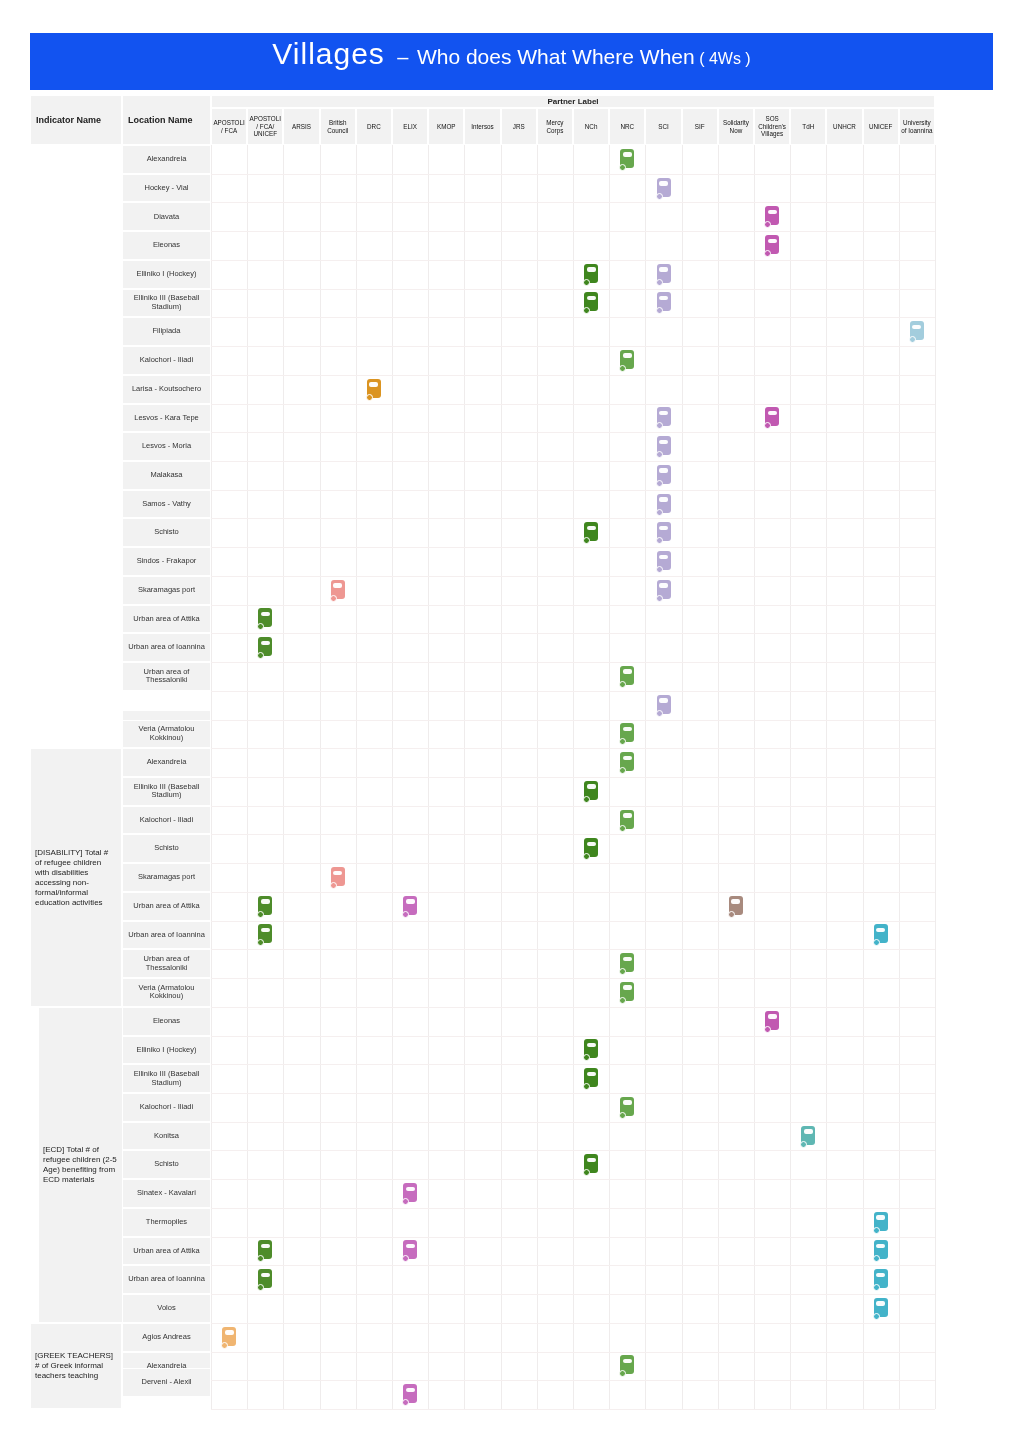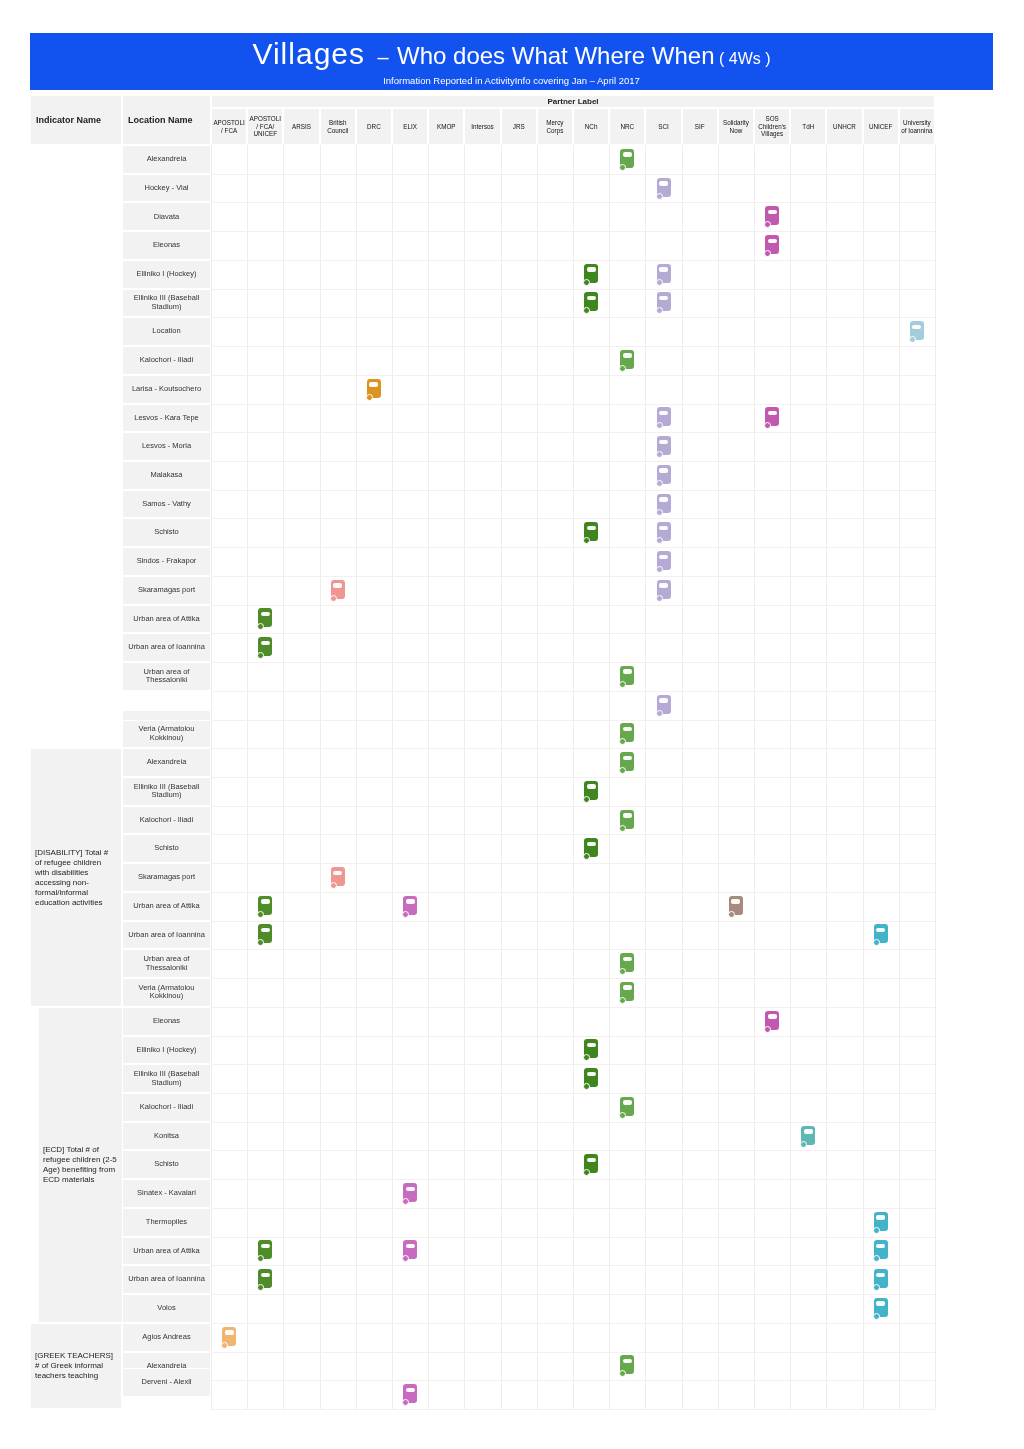--- a/index.html
+++ b/index.html
@@ -2,21 +2,21 @@
 <html><head>
 <meta charset="utf-8">
 <style>
   html,body{margin:0;padding:0;background:#ffffff;}
   body{width:1024px;height:1449px;position:relative;font-family:"Liberation Sans",sans-serif;}
   .page{position:absolute;left:0;top:0;width:1024px;height:1449px;background:#fff;overflow:hidden;}
   .banner{position:absolute;left:30px;top:33px;width:963px;height:57px;background:#1253f0;color:#fff;text-align:center;}
   .title-line{position:absolute;left:0;right:0;top:4px;white-space:nowrap;}
   .t-main{font-size:30px;font-weight:300;letter-spacing:1px;}
   .t-dash{font-size:20px;margin:0 4px 0 8px;}
-  .t-rest{font-size:24px;font-weight:500;}
+  .t-rest{font-size:21px;font-weight:500;}
   .t-ws{font-size:16px;font-weight:500;}
   .subtitle{position:absolute;left:0;right:0;top:42px;font-size:9.5px;font-weight:500;}
   .matrix{position:absolute;left:30px;top:95px;width:905px;height:1315px;background:#fff;}
   .matrix div{position:absolute;box-sizing:border-box;}
   .cell{background:#f2f2f2;border:1px solid #ffffff;color:#222;overflow:hidden;}
   .corner{display:flex;align-items:center;padding-left:5px;font-size:9px;font-weight:700;}
   .axis{display:flex;align-items:center;justify-content:center;font-size:8px;font-weight:700;}
   .phead{display:flex;align-items:center;justify-content:center;text-align:center;
          font-size:6.3px;line-height:1.2;padding:1px;color:#111;word-break:break-word;}
   .ind{display:flex;align-items:center;padding:4px;font-size:8px;line-height:1.25;color:#222;}
@@ -34,21 +34,20 @@
 <body>
 
 <div class="page">
   <div class="banner" style="background: rgb(18, 83, 240);">
     <div class="title-line">
       <span class="t-main">Villages</span>
       <span class="t-dash">–</span>
       <span class="t-rest">Who does What Where When</span>
       <span class="t-ws">( 4Ws )</span>
     </div>
-    <div class="subtitle">Information Reported in ActivityInfo covering Jan – April 2017</div>
   </div>
   <div class="matrix" id="matrix">
       <div class="cell corner" style="left: 0px; top: 0px; width: 92px; height: 50px;">Indicator Name</div>
       <div class="cell corner" style="left: 92px; top: 0px; width: 89px; height: 50px;">Location Name</div>
       <div class="cell axis" style="left: 181px; top: 0px; width: 724px; height: 13px;">Partner Label</div>
       <div class="cell phead" style="left: 181px; top: 13px; width: 36.2px; height: 37px;">APOSTOLI/ FCA</div>
       <div class="cell phead" style="left: 217.2px; top: 13px; width: 36.2px; height: 37px;">APOSTOLI / FCA/ UNICEF</div>
       <div class="cell phead" style="left: 253.4px; top: 13px; width: 36.2px; height: 37px;">ARSIS</div>
       <div class="cell phead" style="left: 289.6px; top: 13px; width: 36.2px; height: 37px;">British Council</div>
       <div class="cell phead" style="left: 325.8px; top: 13px; width: 36.2px; height: 37px;">DRC</div>
@@ -139,21 +138,21 @@
       <div class="cell loc" style="left: 92px; top: 107.454px; width: 89px; height: 28.727px;">Diavata</div>
       <div class="book" style="left: 735.1px; top: 111.317px; color: rgb(193, 89, 177);"></div>
       <div class="cell loc" style="left: 92px; top: 136.181px; width: 89px; height: 28.727px;">Eleonas</div>
       <div class="book" style="left: 735.1px; top: 140.044px; color: rgb(193, 89, 177);"></div>
       <div class="cell loc" style="left: 92px; top: 164.908px; width: 89px; height: 28.727px;">Elliniko I (Hockey)</div>
       <div class="book" style="left: 554.1px; top: 168.772px; color: rgb(63, 134, 30);"></div>
       <div class="book" style="left: 626.5px; top: 168.772px; color: rgb(181, 170, 212);"></div>
       <div class="cell loc" style="left: 92px; top: 193.635px; width: 89px; height: 28.727px;">Elliniko III (Baseball Stadium)</div>
       <div class="book" style="left: 554.1px; top: 197.498px; color: rgb(63, 134, 30);"></div>
       <div class="book" style="left: 626.5px; top: 197.498px; color: rgb(181, 170, 212);"></div>
-      <div class="cell loc" style="left: 92px; top: 222.362px; width: 89px; height: 28.727px;">Location</div>
+      <div class="cell loc" style="left: 92px; top: 222.362px; width: 89px; height: 28.727px;">Filipiada</div>
       <div class="book" style="left: 879.9px; top: 226.225px; color: rgb(163, 205, 221);"></div>
       <div class="cell loc" style="left: 92px; top: 251.089px; width: 89px; height: 28.727px;">Kalochori - Iliadi</div>
       <div class="book" style="left: 590.3px; top: 254.952px; color: rgb(103, 167, 77);"></div>
       <div class="cell loc" style="left: 92px; top: 279.816px; width: 89px; height: 28.727px;">Larisa - Koutsochero</div>
       <div class="book" style="left: 336.9px; top: 283.68px; color: rgb(219, 148, 33);"></div>
       <div class="cell loc" style="left: 92px; top: 308.543px; width: 89px; height: 28.727px;">Lesvos - Kara Tepe</div>
       <div class="book" style="left: 626.5px; top: 312.406px; color: rgb(181, 170, 212);"></div>
       <div class="book" style="left: 735.1px; top: 312.406px; color: rgb(193, 89, 177);"></div>
       <div class="cell loc" style="left: 92px; top: 337.27px; width: 89px; height: 28.727px;">Lesvos - Moria</div>
       <div class="book" style="left: 626.5px; top: 341.133px; color: rgb(181, 170, 212);"></div>

